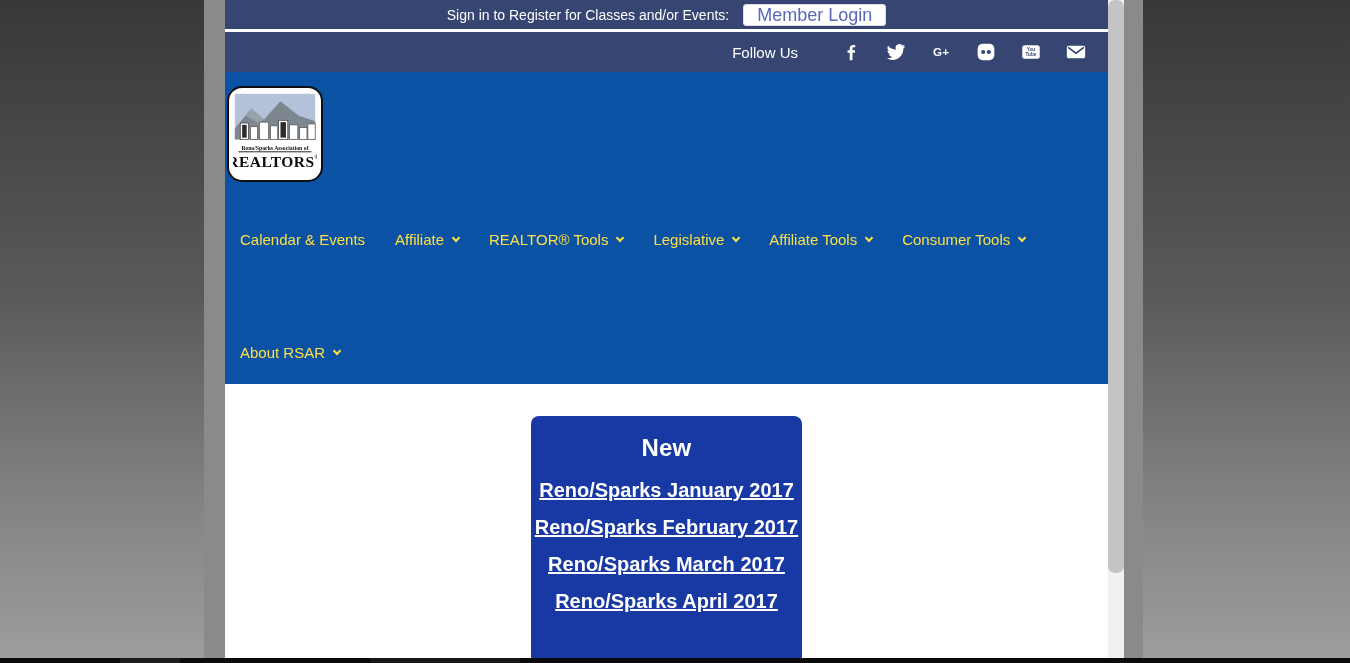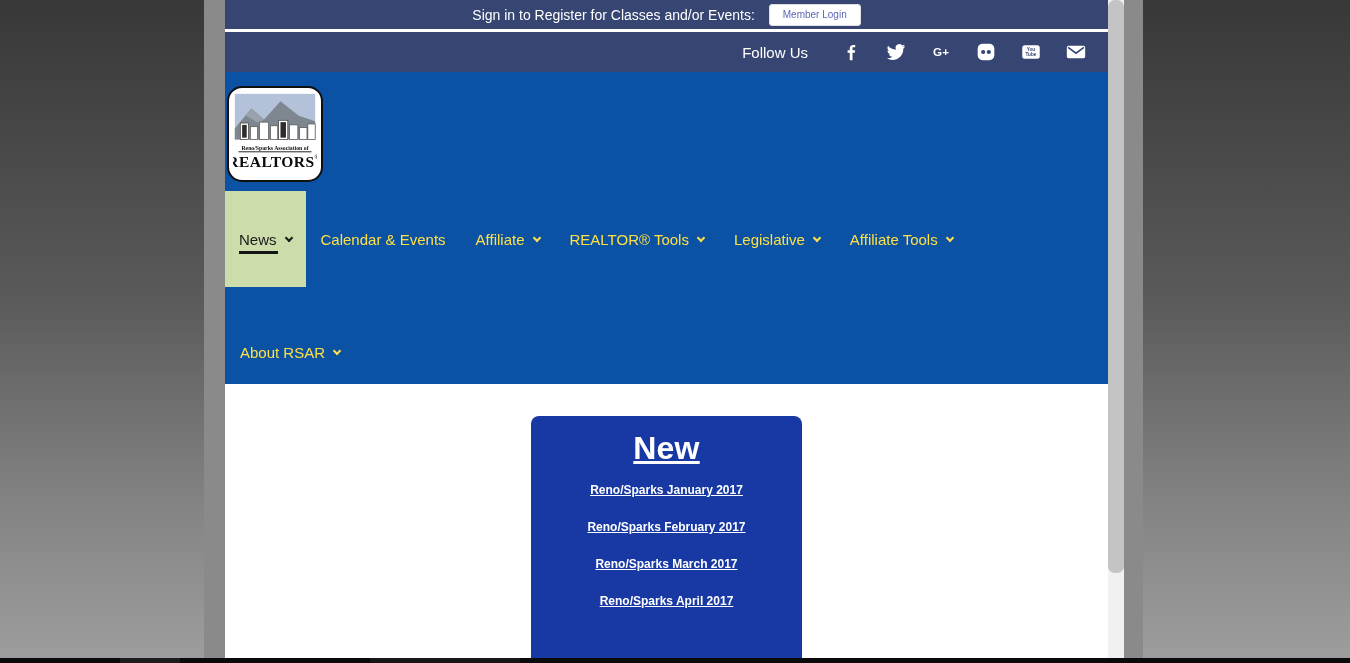--- a/index.html
+++ b/index.html
@@ -18,32 +18,32 @@
   .page { position:absolute; left:225px; top:0; width:883px; height:663px; background:#ffffff;border-radius:25px; }
 
   
   .topbar {
     height:29px; background:#364572; color:#fff;
     display:flex; align-items:center; justify-content:center; gap:14px;
     font-size:14px;
   }
   .member-login {
     background:#ffffff; color:#5b67b8; border:1px solid #e0e0e0; border-radius:3px;
-    font-size:10px; font-family:"Liberation Sans",sans-serif;
+    font-size:18px; font-family:"Liberation Sans",sans-serif;
     padding:1px 13px; height:22px; line-height:18px; cursor:pointer;
   }
   .white-sep { height:3px; background:#ffffff; }
 
   
   .socialbar {
     height:40px; background:#364572; color:#fff;
     display:flex; align-items:center; justify-content:flex-end;
     padding-right:22px; gap:25px; font-size:15px;
   }
-  .follow-label { margin-right:8px; }
+  .follow-label { margin-right:18px; }
   .sicon { width:20px; height:20px; display:flex; align-items:center; justify-content:center; cursor:pointer; }
   .sicon svg { display:block; }
 
   
   .header { position:relative; height:312px; background:#0b51a4; }
   .logo {
     position:absolute; left:2px; top:14px; width:96px; height:96px;
     background:#ffffff; border:2px solid #0f0f0f; border-radius:15px;
     padding:4px; cursor:pointer;
   }
@@ -63,24 +63,24 @@
   }
   .nav-row2 { position:absolute; left:0; top:262px; height:36px; display:flex; align-items:center; }
 
   
   .main { position:relative; height:279px; background:#ffffff; overflow:hidden; }
   .reports-box {
     position:absolute; left:306px; top:32px; width:271px; height:330px;
     background:#1839a4; border-radius:8px; color:#ffffff; text-align:center;
     padding-top:14px;
   }
-  .box-title { font-size:32px; font-weight:bold; line-height:36px; letter-spacing:0.2px;text-decoration:underline; }
+  .box-title { font-size:24px; font-weight:bold; line-height:36px; letter-spacing:0.2px; }
   .report-links { margin-top:6px; }
   .report-link {
-    display:block; color:#ffffff; font-size:12px; font-weight:bold;
+    display:block; color:#ffffff; font-size:20px; font-weight:bold;
     line-height:37px; text-decoration:underline; cursor:pointer;
   }
 
   
   .scrollbar { position:absolute; left:1108px; top:0; width:16px; height:663px; background:#f1f1f1; }
   .scroll-thumb { position:absolute; left:0; top:0; width:16px; height:573px; background:#c4c4c4; border-radius:7px; }
 
   
   .bottom-bar { position:absolute; left:0; bottom:0; width:1350px; height:5px; background:#0a0a0a; z-index:20; }
   .bottom-seg1 { position:absolute; left:120px; width:60px; height:5px; background:#1d1d1d; }
@@ -160,42 +160,41 @@
           <rect x="82" y="35" width="8" height="17" fill="#ffffff" stroke="#555" stroke-width="0.8"></rect>
           <text x="46" y="63" font-size="6.3" font-weight="bold" fill="#111" text-anchor="middle" font-family="Liberation Serif, serif">Reno/Sparks Association of</text>
           <line x1="6" y1="65.5" x2="86" y2="65.5" stroke="#111" stroke-width="1"></line>
           <text x="44" y="82" font-size="17" font-weight="bold" fill="#0c0c0c" text-anchor="middle" font-family="Liberation Serif, serif" letter-spacing="0.5">
             <tspan>REALTORS</tspan><tspan font-size="6" dy="-9">®</tspan>
           </text>
         </svg>
       </div>
 
       <nav class="nav-row1">
-        <div class="nav-item active">
-          <span>News</span>
-          <span class="chev"></span>
-          <span class="news-underline"></span>
-        </div>
         <div class="nav-item">
           <span>Calendar &amp; Events</span>
         </div>
         <div class="nav-item">
           <span>Affiliate</span>
           <span class="chev"></span>
         </div>
         <div class="nav-item">
           <span>REALTOR® Tools</span>
           <span class="chev"></span>
         </div>
         <div class="nav-item">
           <span>Legislative</span>
           <span class="chev"></span>
         </div>
         <div class="nav-item">
           <span>Affiliate Tools</span>
+          <span class="chev"></span>
+        </div>
+        <div class="nav-item">
+          <span>Consumer Tools</span>
           <span class="chev"></span>
         </div>
       </nav>
 
       <nav class="nav-row2">
         <div class="nav-item">
           <span>About RSAR</span>
           <span class="chev"></span>
         </div>
       </nav>

